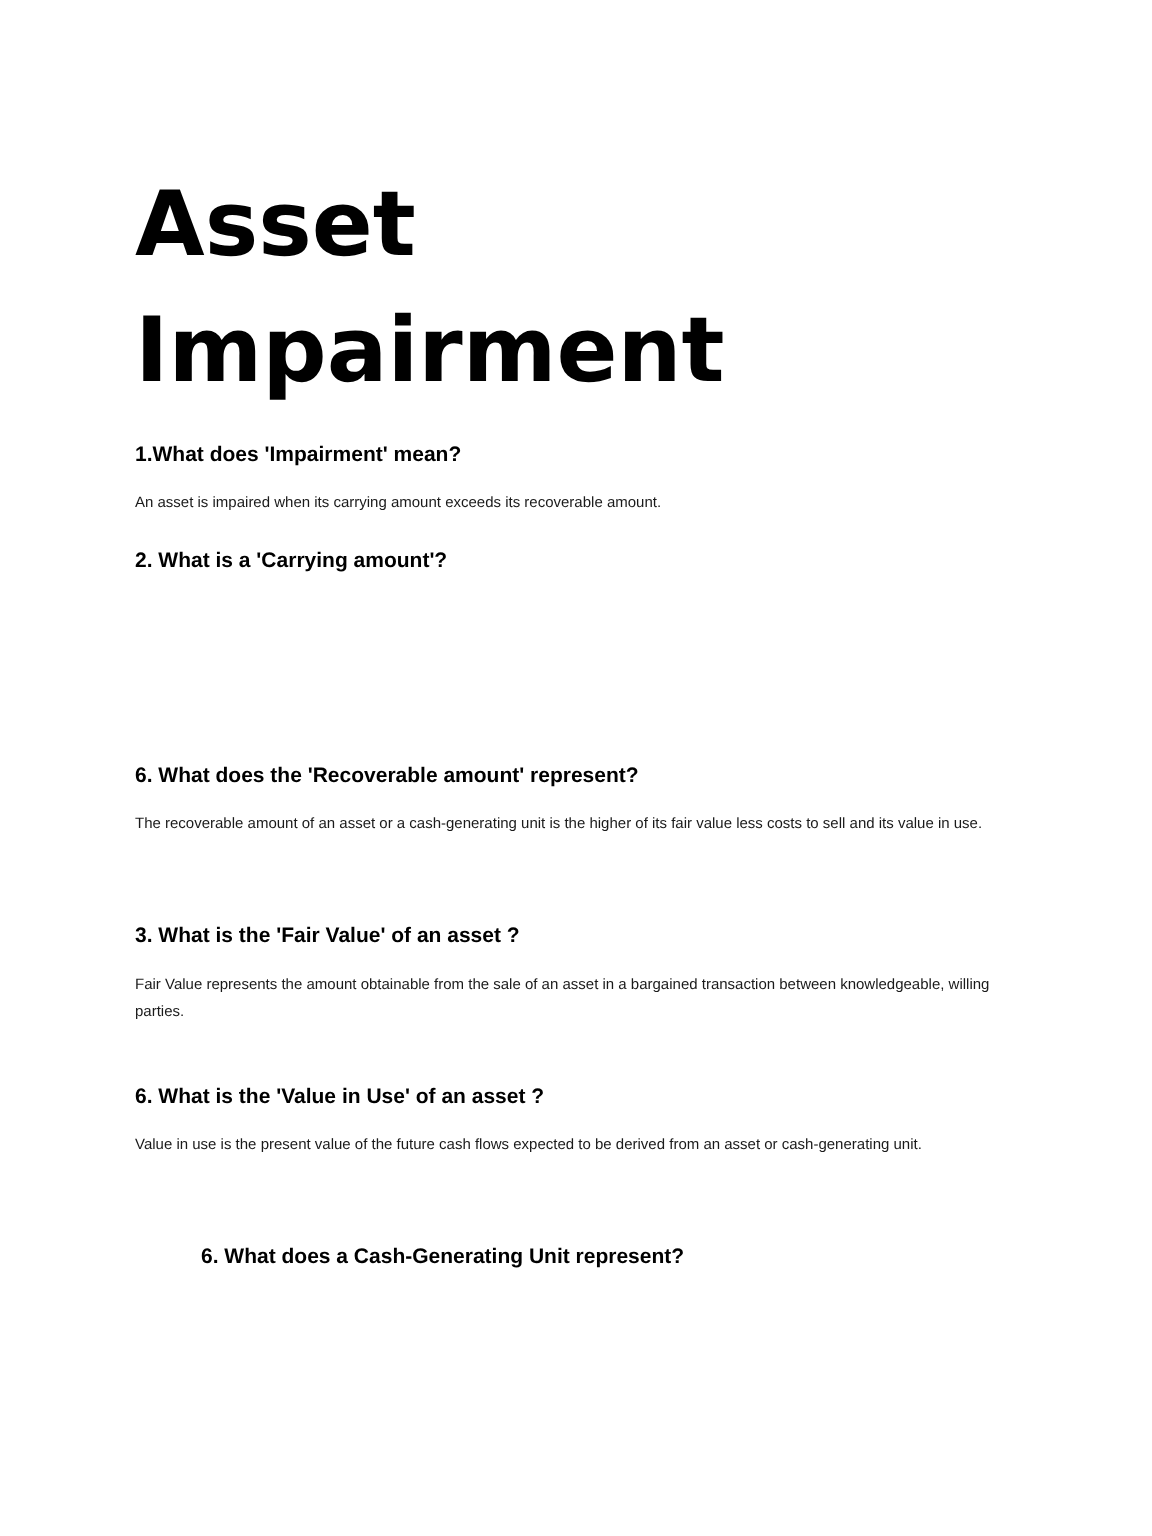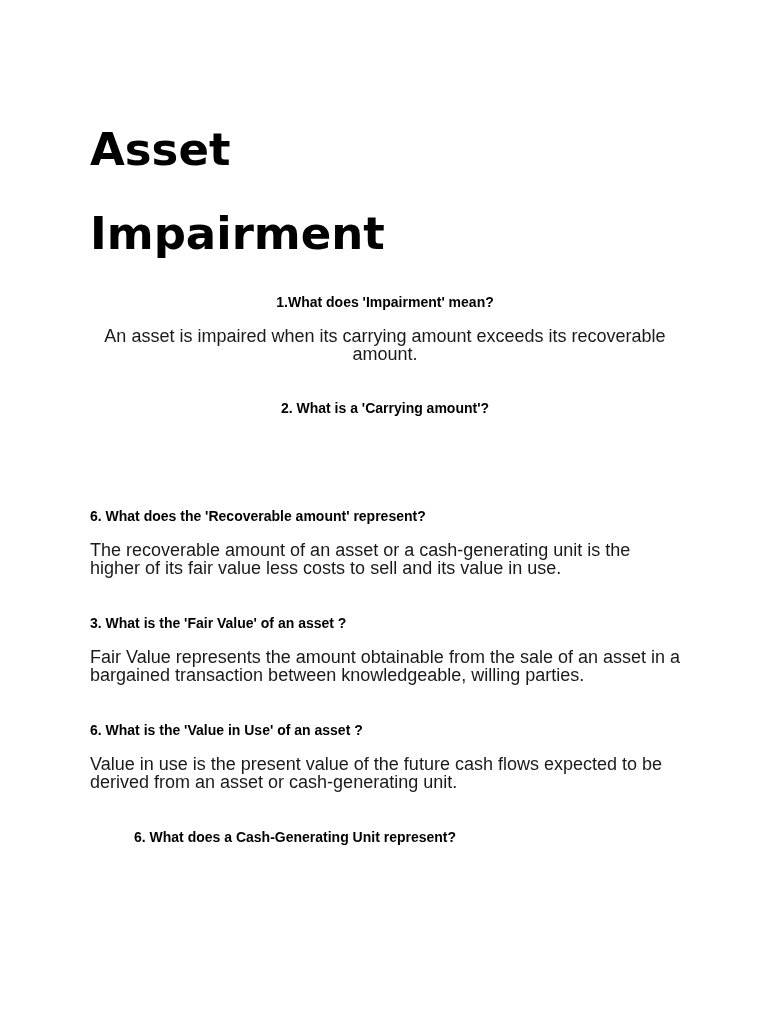--- a/index.html
+++ b/index.html
@@ -20,21 +20,21 @@
       top: 0;
       width: 600px;
     }
     .title {
       position: absolute;
       left: 0;
       top: 108px;
       margin: 0;
       font-family: "DejaVu Sans", sans-serif;
       font-weight: bold;
-      font-size: 45px;
+      font-size: 60px;
       line-height: 84px;
       letter-spacing: 0px;
       color: #000;
       white-space: nowrap;
     }
     .qa {
       position: absolute;
       left: 0;
       width: 590px;
     }
@@ -44,37 +44,37 @@
       font-weight: bold;
       font-size: 14px;
       line-height: 18px;
       color: #000;
       white-space: nowrap;
     }
     .answer {
       margin: 16px 0 0 0;
       font-family: "Liberation Sans", sans-serif;
       font-weight: normal;
-      font-size: 18px;
+      font-size: 10px;
       line-height: 18px;
       color: #1a1a1a;
     }
   </style>
 </head>
 <body>
 
 <div class="page">
   <h1 class="title"><span>Asset</span><br><span>Impairment</span></h1>
 
-  <div class="qa" style="top:293px;text-align:center;">
+  <div class="qa" style="top:293px;">
     <p class="question">1.What does 'Impairment' mean?</p>
     <p class="answer">An asset is impaired when its carrying amount exceeds its recoverable amount.</p>
   </div>
 
-  <div class="qa" style="top:399px;text-align:center;">
+  <div class="qa" style="top:364px;">
     <p class="question">2. What is a 'Carrying amount'?</p>
   </div>
 
   <div class="qa" style="top:507px;">
     <p class="question">6. What does the 'Recoverable amount' represent?</p>
     <p class="answer">The recoverable amount of an asset or a cash-generating unit is the higher of its fair value less costs to sell and its value in use.</p>
   </div>
 
   <div class="qa" style="top:614px;">
     <p class="question">3. What is the 'Fair Value' of an asset ?</p>

